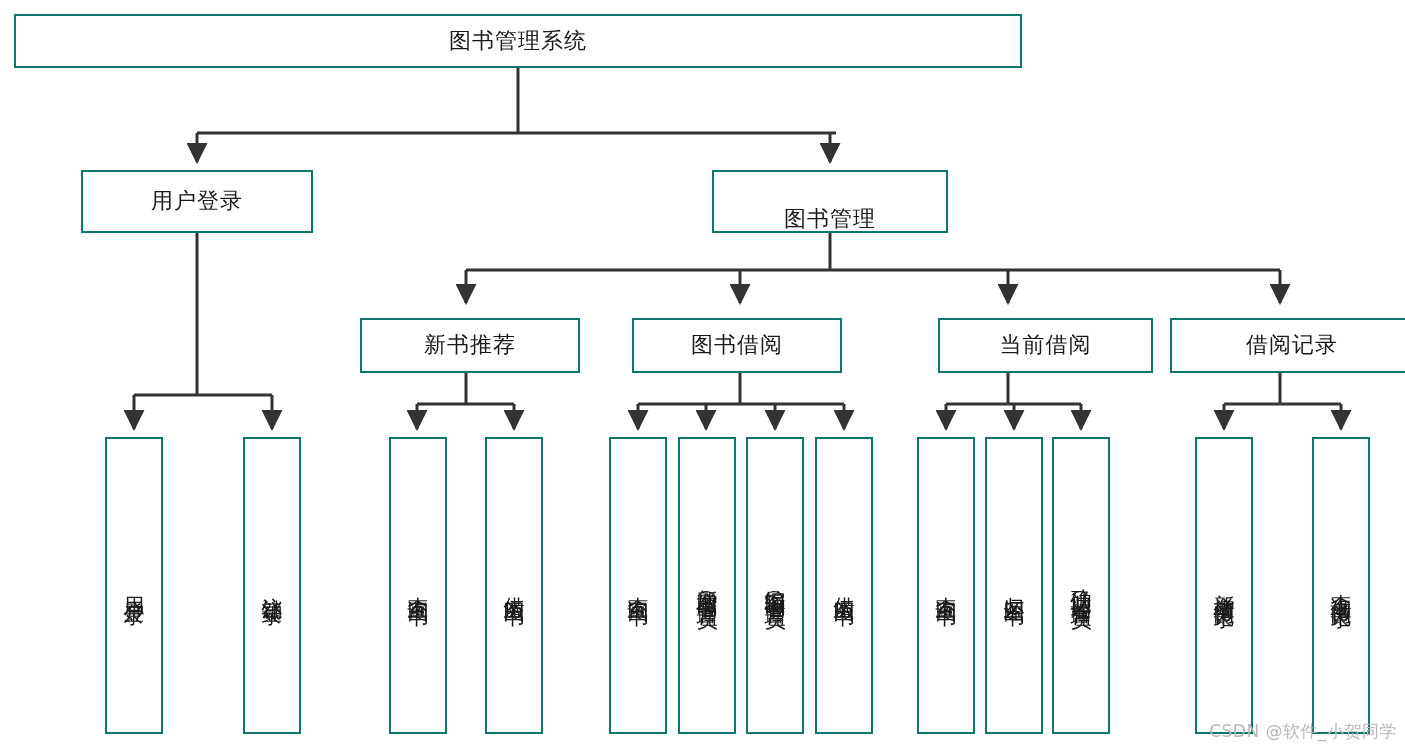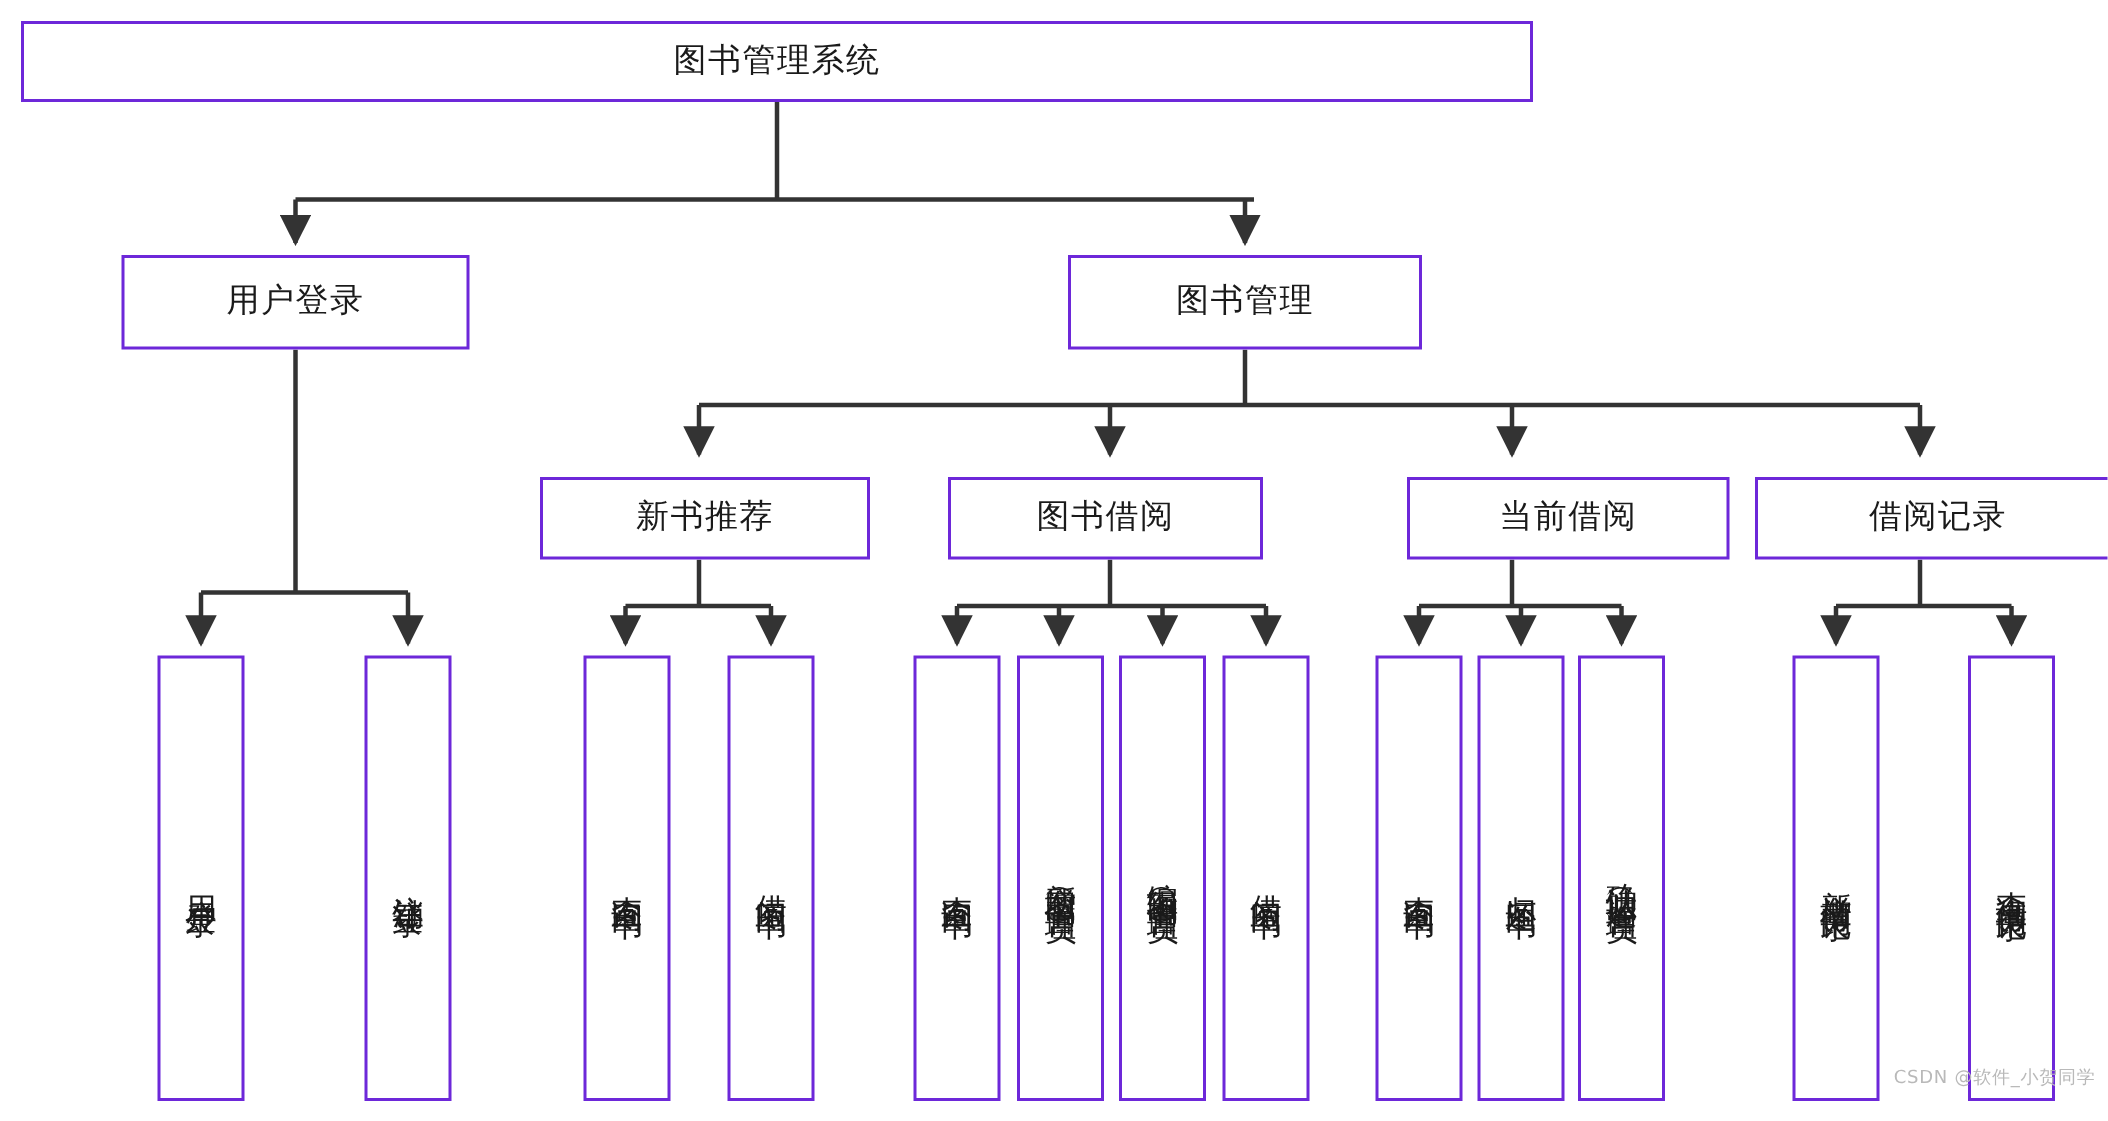--- a/index.html
+++ b/index.html
@@ -7,21 +7,21 @@
   body{
     font-family:"DejaVu Sans","Liberation Sans",sans-serif;
     width:1405px;height:747px;position:relative;overflow:hidden;
   }
   #diagram{position:absolute;left:0;top:0;width:1405px;height:747px;}
 
   .node{
     position:absolute;
     box-sizing:border-box;
     background:#ffffff;
-    border:2px solid #6d28d9;
+    border:2px solid #0f766e;
     display:flex;
     align-items:center;
     justify-content:center;
     color:#1a1a1a;
   }
   .node.horiz{
     font-size:22px;
     line-height:1.1;
     letter-spacing:1px;
     white-space:nowrap;
@@ -39,22 +39,22 @@
     writing-mode:vertical-rl;
     text-orientation:upright;
     display:block;
   }
 
   svg.edges{position:absolute;left:0;top:0;width:1405px;height:747px;pointer-events:none;}
 
   .watermark{
     position:absolute;
     right:8px;
-    bottom:20px;
-    font-size:12px;
+    bottom:4px;
+    font-size:17px;
     color:#b9b9b9;
     white-space:nowrap;
     letter-spacing:0.5px;
   }
 </style>
 </head>
 <body>
 
 <div id="diagram">
 
@@ -108,21 +108,21 @@
     </g>
   </svg>
 
   <div class="node horiz" style="left:14px;top:14px;width:1008px;height:54px;">
     <span>图书管理系统</span>
   </div>
 
   <div class="node horiz" style="left:81px;top:170px;width:232px;height:63px;">
     <span>用户登录</span>
   </div>
-  <div class="node horiz" style="left:712px;top:170px;width:236px;height:63px;">
+  <div class="node horiz" style="left:712px;top:170px;width:236px;height:63px;align-items:flex-end;">
     <span>图书管理</span>
   </div>
 
   <div class="node horiz" style="left:360px;top:318px;width:220px;height:55px;align-items:center;">
     <span>新书推荐</span>
   </div>
   <div class="node horiz" style="left:632px;top:318px;width:210px;height:55px;">
     <span>图书借阅</span>
   </div>
   <div class="node horiz" style="left:938px;top:318px;width:215px;height:55px;">

